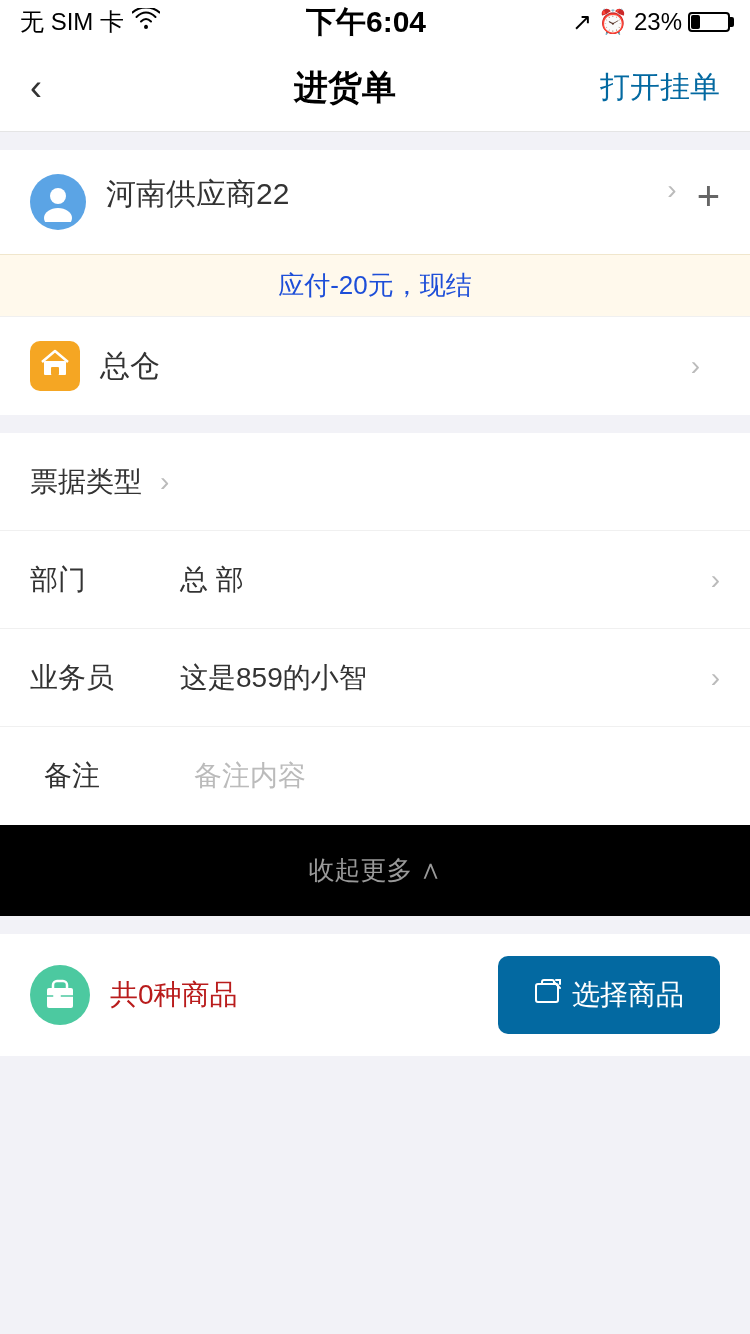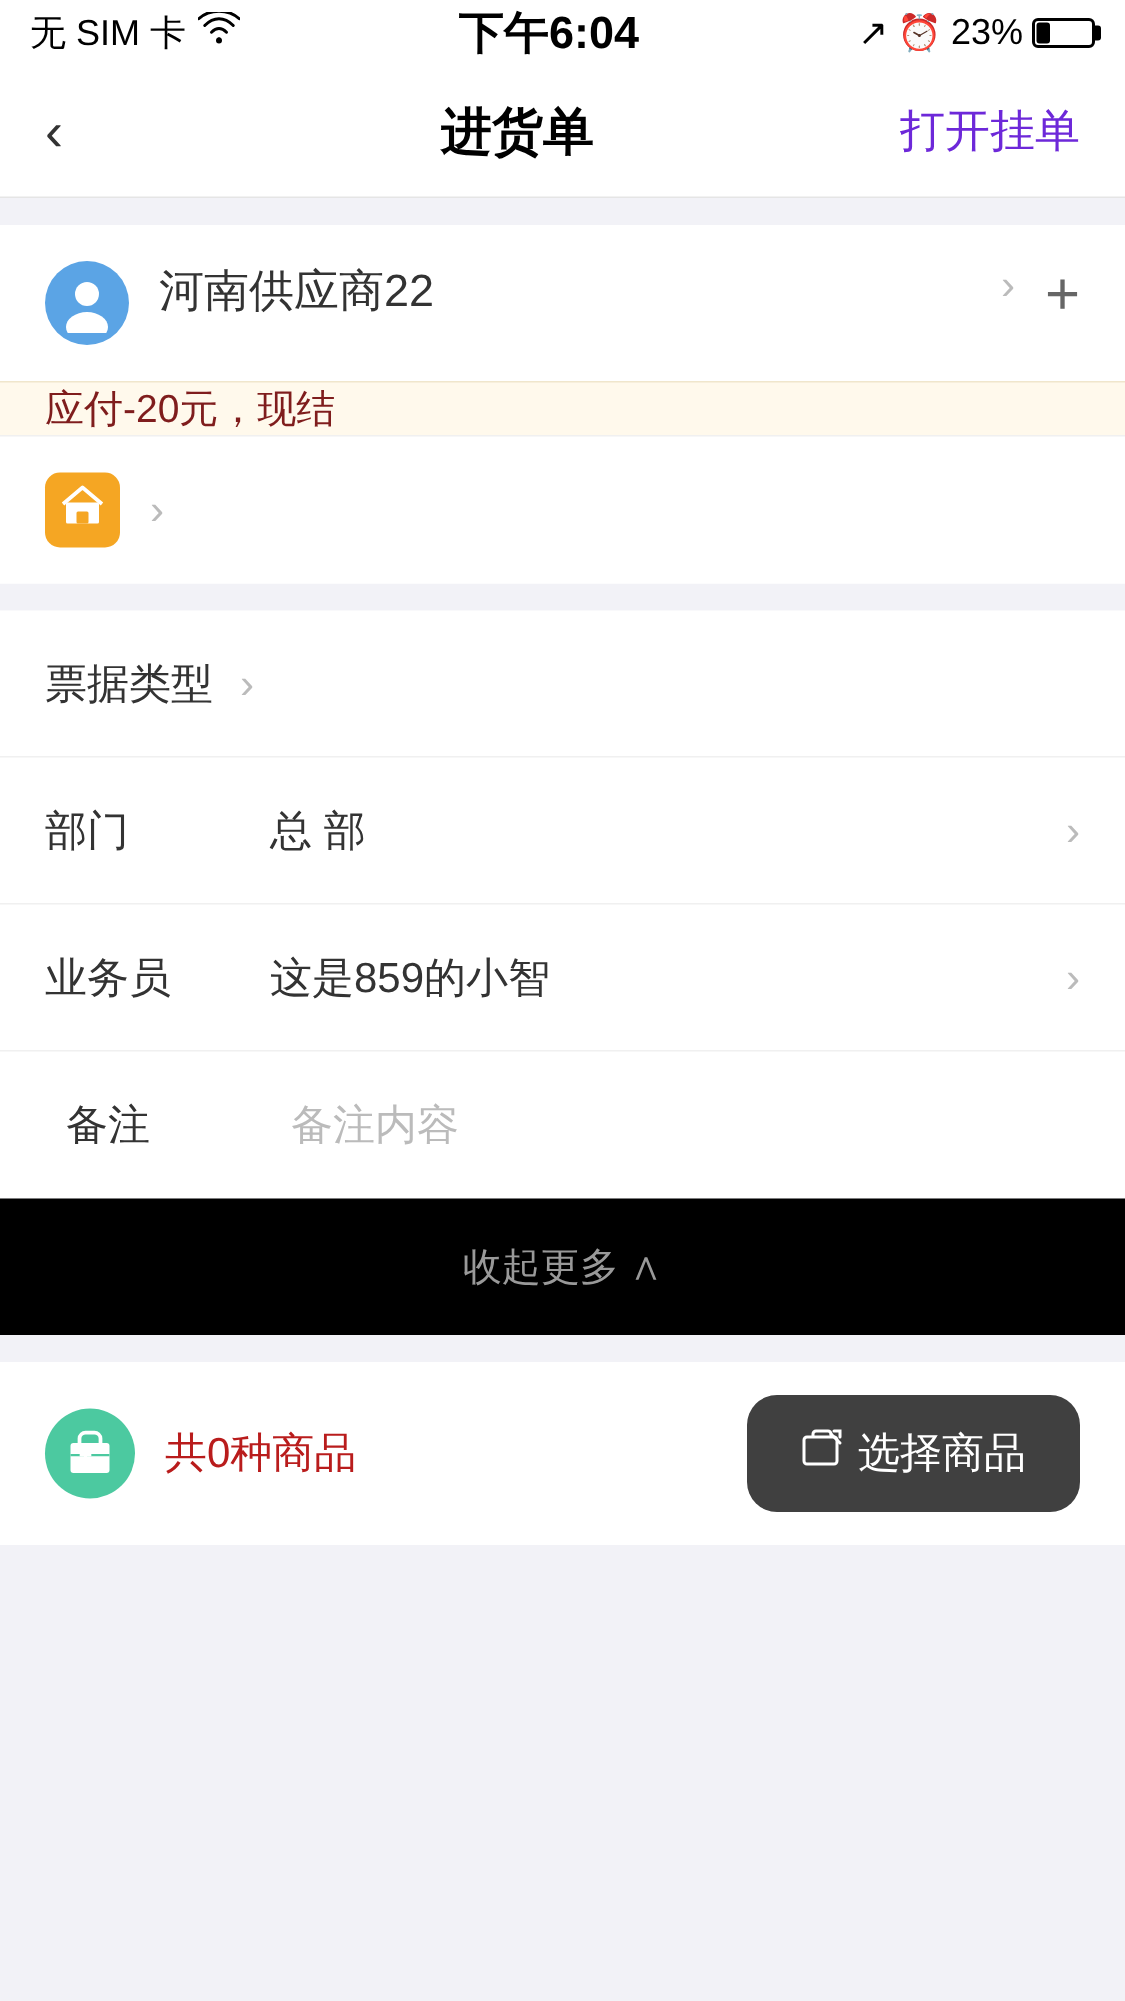--- a/index.html
+++ b/index.html
@@ -45,21 +45,21 @@
       padding: 0 30px;
       border-bottom: 1px solid #e5e5e5;
     }
     .nav-back {
       font-size: 36px;
       color: #333;
       cursor: pointer;
       width: 60px;
     }
     .nav-title { font-size: 34px; font-weight: 600; color: #000; }
-    .nav-action { font-size: 30px; color: #6d28d9; cursor: pointer; }
+    .nav-action { font-size: 30px; color: #0369a1; cursor: pointer; }
 
     
     .section-divider {
       width: 100%;
       height: 18px;
       background: #f2f2f7;
     }
 
     
     .card-section {
@@ -78,24 +78,25 @@
       width: 56px; height: 56px; border-radius: 50%; background: #5ba4e5;
       display: flex; align-items: center; justify-content: center; margin-right: 20px; flex-shrink: 0;
     }
     .supplier-name { flex: 1; font-size: 30px; color: #333; }
     .chevron-right { color: #bbb; font-size: 28px; margin-right: 20px; }
     .add-btn { font-size: 40px; color: #666; cursor: pointer; }
 
     
     .alert-banner {
       background: #fff9ec;
-      padding: 0 30px;
+      padding: 13px 30px;
       font-size: 26px;
-      color: #7f1d1d;
+      color: #1d4ed8;
       border-top: 1px solid #f0e6cc;
+      text-align: center;
     }
 
     
     .warehouse-row {
       display: flex;
       align-items: center;
       padding: 24px 30px;
       background: #fff;
       border-top: 1px solid #f0f0f0;
       cursor: pointer;
@@ -143,25 +144,25 @@
       align-items: center;
       padding: 22px 30px;
       margin-top: 18px;
     }
     .product-icon {
       width: 60px; height: 60px; border-radius: 50%; background: #4cc9a0;
       display: flex; align-items: center; justify-content: center; margin-right: 20px; flex-shrink: 0;
     }
     .product-count { flex: 1; font-size: 28px; color: #b91c1c; }
     .select-btn {
-      background: #404040;
+      background: #0369a1;
       color: #fff;
       font-size: 28px;
       padding: 20px 36px;
-      border-radius: 20px;
+      border-radius: 10px;
       cursor: pointer;
       display: flex;
       align-items: center;
       gap: 10px;
       border: none;
     }
     .select-btn-icon { font-size: 26px; }
 
     
     .person-svg { width: 40px; height: 40px; }
@@ -221,20 +222,21 @@
   <div class="warehouse-row">
     <div class="warehouse-icon">
       <span class="warehouse-icon-inner">
         <svg width="28" height="28" viewBox="0 0 28 28" fill="none">
           <rect x="3" y="12" width="22" height="14" rx="1" fill="#fff"></rect>
           <path d="M1 13 L14 2 L27 13" stroke="#fff" stroke-width="2.5" stroke-linejoin="round" fill="none"></path>
           <rect x="10" y="18" width="8" height="8" rx="1" fill="#f5a623"></rect>
         </svg>
       </span>
     </div>
+    <span class="warehouse-name">总仓</span>
     <span class="chevron-right">›</span>
   </div>
 </div>
 
 <div class="form-section">
 
   <div class="form-row">
     <span class="form-label">票据类型</span>
     <span class="form-chevron">›</span>
   </div>

